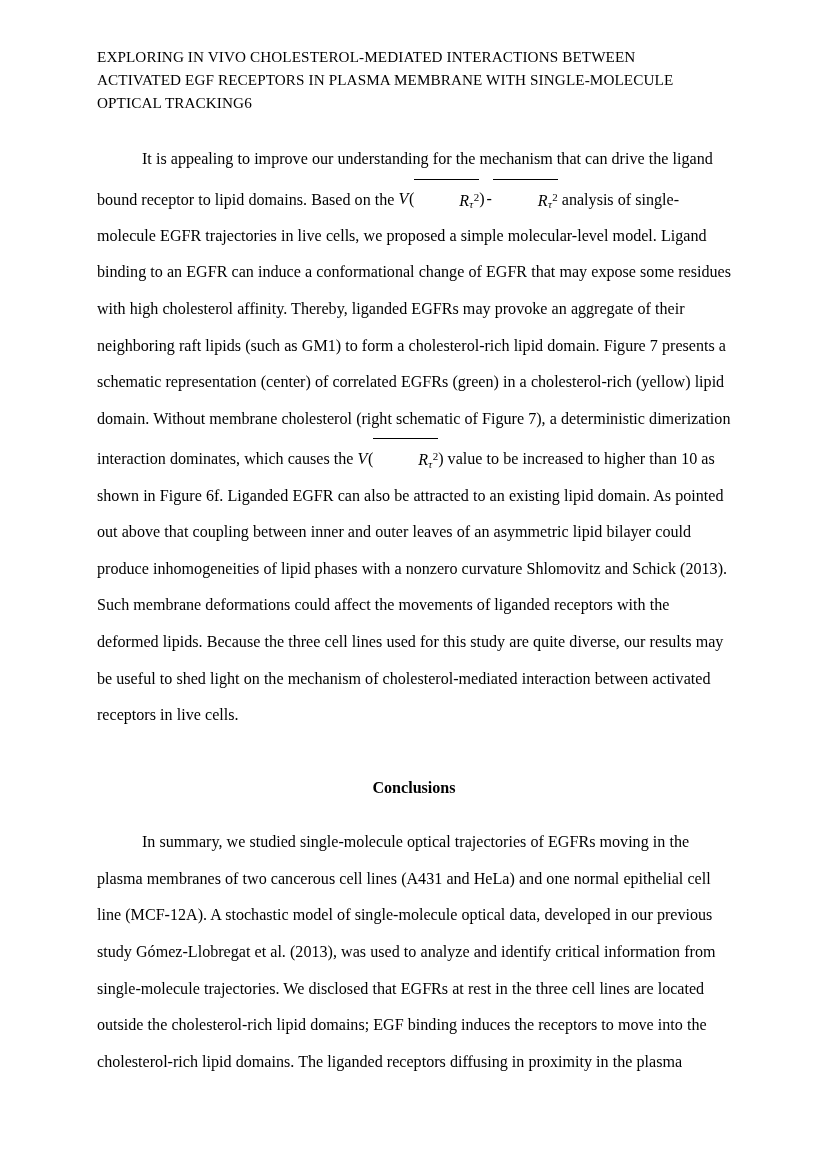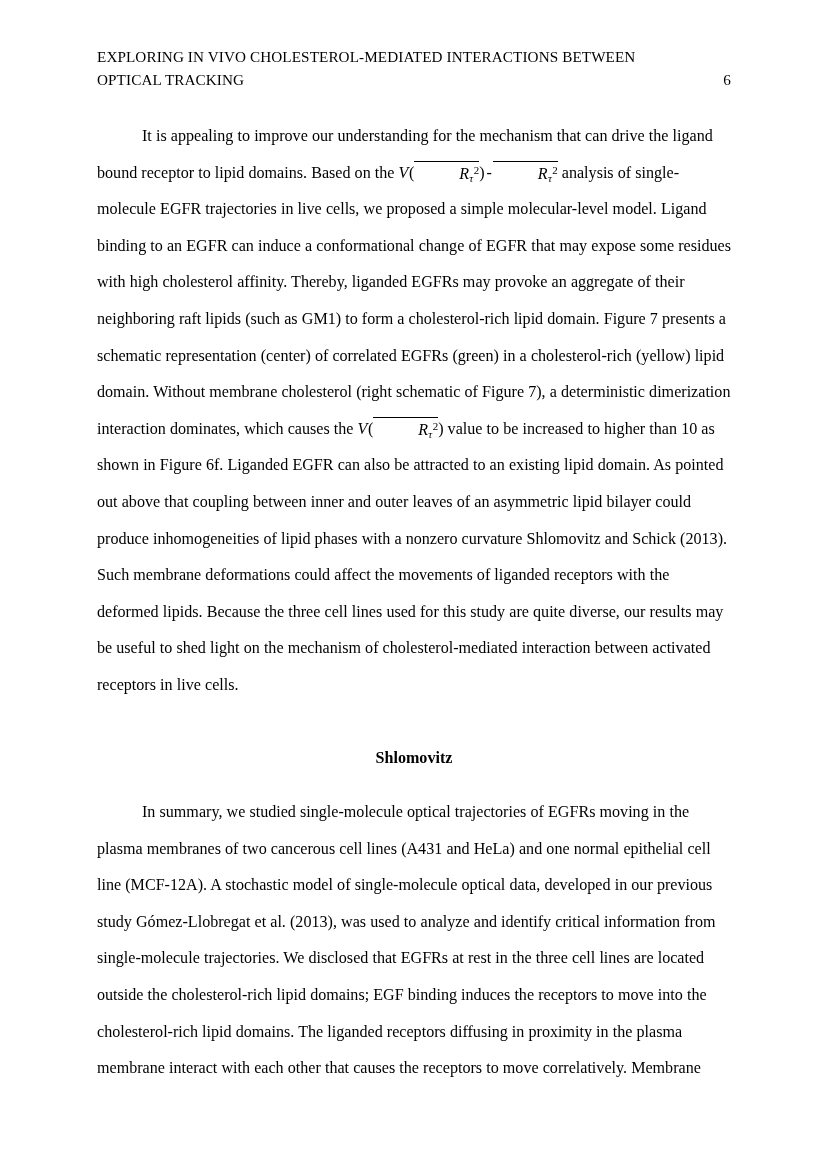--- a/index.html
+++ b/index.html
@@ -32,21 +32,21 @@
     line-height: 23px;
     letter-spacing: 0.1px;
     margin-bottom: 0;
   }
   .running-header .hdr-line {
     display: block;
     white-space: nowrap;
   }
   .running-header .hdr-line-last {
     display: flex;
-    justify-content: space-between;
+    justify-content: flex-start;
     align-items: baseline;
     white-space: nowrap;
   }
   .page-number {
     font-size: 15.2px;
   }
 
   
   .body-block {
     margin-top: 27px;
@@ -84,21 +84,21 @@
   .math .mi {
     font-style: italic;
     padding-right: 0.5px;
   }
   .math .paren {
     font-style: normal;
   }
   .mover {
     display: inline-block;
     border-top: 1px solid #000;
-    padding-top: 3px;
+    padding-top: 12px;
     line-height: 1.05;
     position: relative;
     top: 1px;
   }
   .mover .var {
     font-style: italic;
   }
   .mover .sub {
     font-style: italic;
     font-size: 0.68em;
@@ -116,32 +116,33 @@
   }
 </style>
 </head>
 <body>
 
 <div class="page">
   <div class="content">
 
     <div class="running-header">
       <span class="hdr-line">EXPLORING IN VIVO CHOLESTEROL-MEDIATED INTERACTIONS BETWEEN</span>
+      <span class="hdr-line">ACTIVATED EGF RECEPTORS IN PLASMA MEMBRANE WITH SINGLE-MOLECULE</span>
       <span class="hdr-line-last">
         <span>OPTICAL TRACKING</span>
         <span class="page-number">6</span>
       </span>
     </div>
 
     <div class="body-block">
 
 
       <p class="para indent"><span>It is appealing to improve our understanding for the mechanism that can drive the ligand bound receptor to lipid domains. Based on the </span><span class="math"><span class="mi">V</span><span class="paren">(</span><span class="mover"><span class="var">R</span><span class="sub">τ</span><span class="sup">2</span></span><span class="paren">)</span><span class="minus">-</span><span class="mover"><span class="var">R</span><span class="sub">τ</span><span class="sup">2</span></span></span><span> analysis of single-molecule EGFR trajectories in live cells, we proposed a simple molecular-level model. Ligand binding to an EGFR can induce a conformational change of EGFR that may expose some residues with high cholesterol affinity. Thereby, liganded EGFRs may provoke an aggregate of their neighboring raft lipids (such as GM1) to form a cholesterol-rich lipid domain. Figure 7 presents a schematic representation (center) of correlated EGFRs (green) in a cholesterol-rich (yellow) lipid domain. Without membrane cholesterol (right schematic of Figure 7), a deterministic dimerization interaction dominates, which causes the </span><span class="math"><span class="mi">V</span><span class="paren">(</span><span class="mover"><span class="var">R</span><span class="sub">τ</span><span class="sup">2</span></span><span class="paren">)</span></span><span> value to be increased to higher than 10 as shown in Figure 6f. Liganded EGFR can also be attracted to an existing lipid domain. As pointed out above that coupling between inner and outer leaves of an asymmetric lipid bilayer could produce inhomogeneities of lipid phases with a nonzero curvature Shlomovitz and Schick (2013). Such membrane deformations could affect the movements of liganded receptors with the deformed lipids. Because the three cell lines used for this study are quite diverse, our results may be useful to shed light on the mechanism of cholesterol-mediated interaction between activated receptors in live cells.</span></p>
 
       <div class="heading-gap-before"></div>
-      <h2 class="section-heading">Shlomovitz</h2>
+      <h2 class="section-heading">Conclusions</h2>
       <div class="heading-gap-after"></div>
 
       <p class="para indent">In summary, we studied single-molecule optical trajectories of EGFRs moving in the plasma membranes of two cancerous cell lines (A431 and HeLa) and one normal epithelial cell line (MCF-12A). A stochastic model of single-molecule optical data, developed in our previous study Gómez-Llobregat et al. (2013), was used to analyze and identify critical information from single-molecule trajectories. We disclosed that EGFRs at rest in the three cell lines are located outside the cholesterol-rich lipid domains; EGF binding induces the receptors to move into the cholesterol-rich lipid domains. The liganded receptors diffusing in proximity in the plasma membrane interact with each other that causes the receptors to move correlatively. Membrane cholesterol was found to considerably affect the correlated motion of activated EGFRs. Our single-molecule tracking results reveal the vital role of membrane</p>
 
     </div>
   </div>
 </div>
 
 </body></html>

